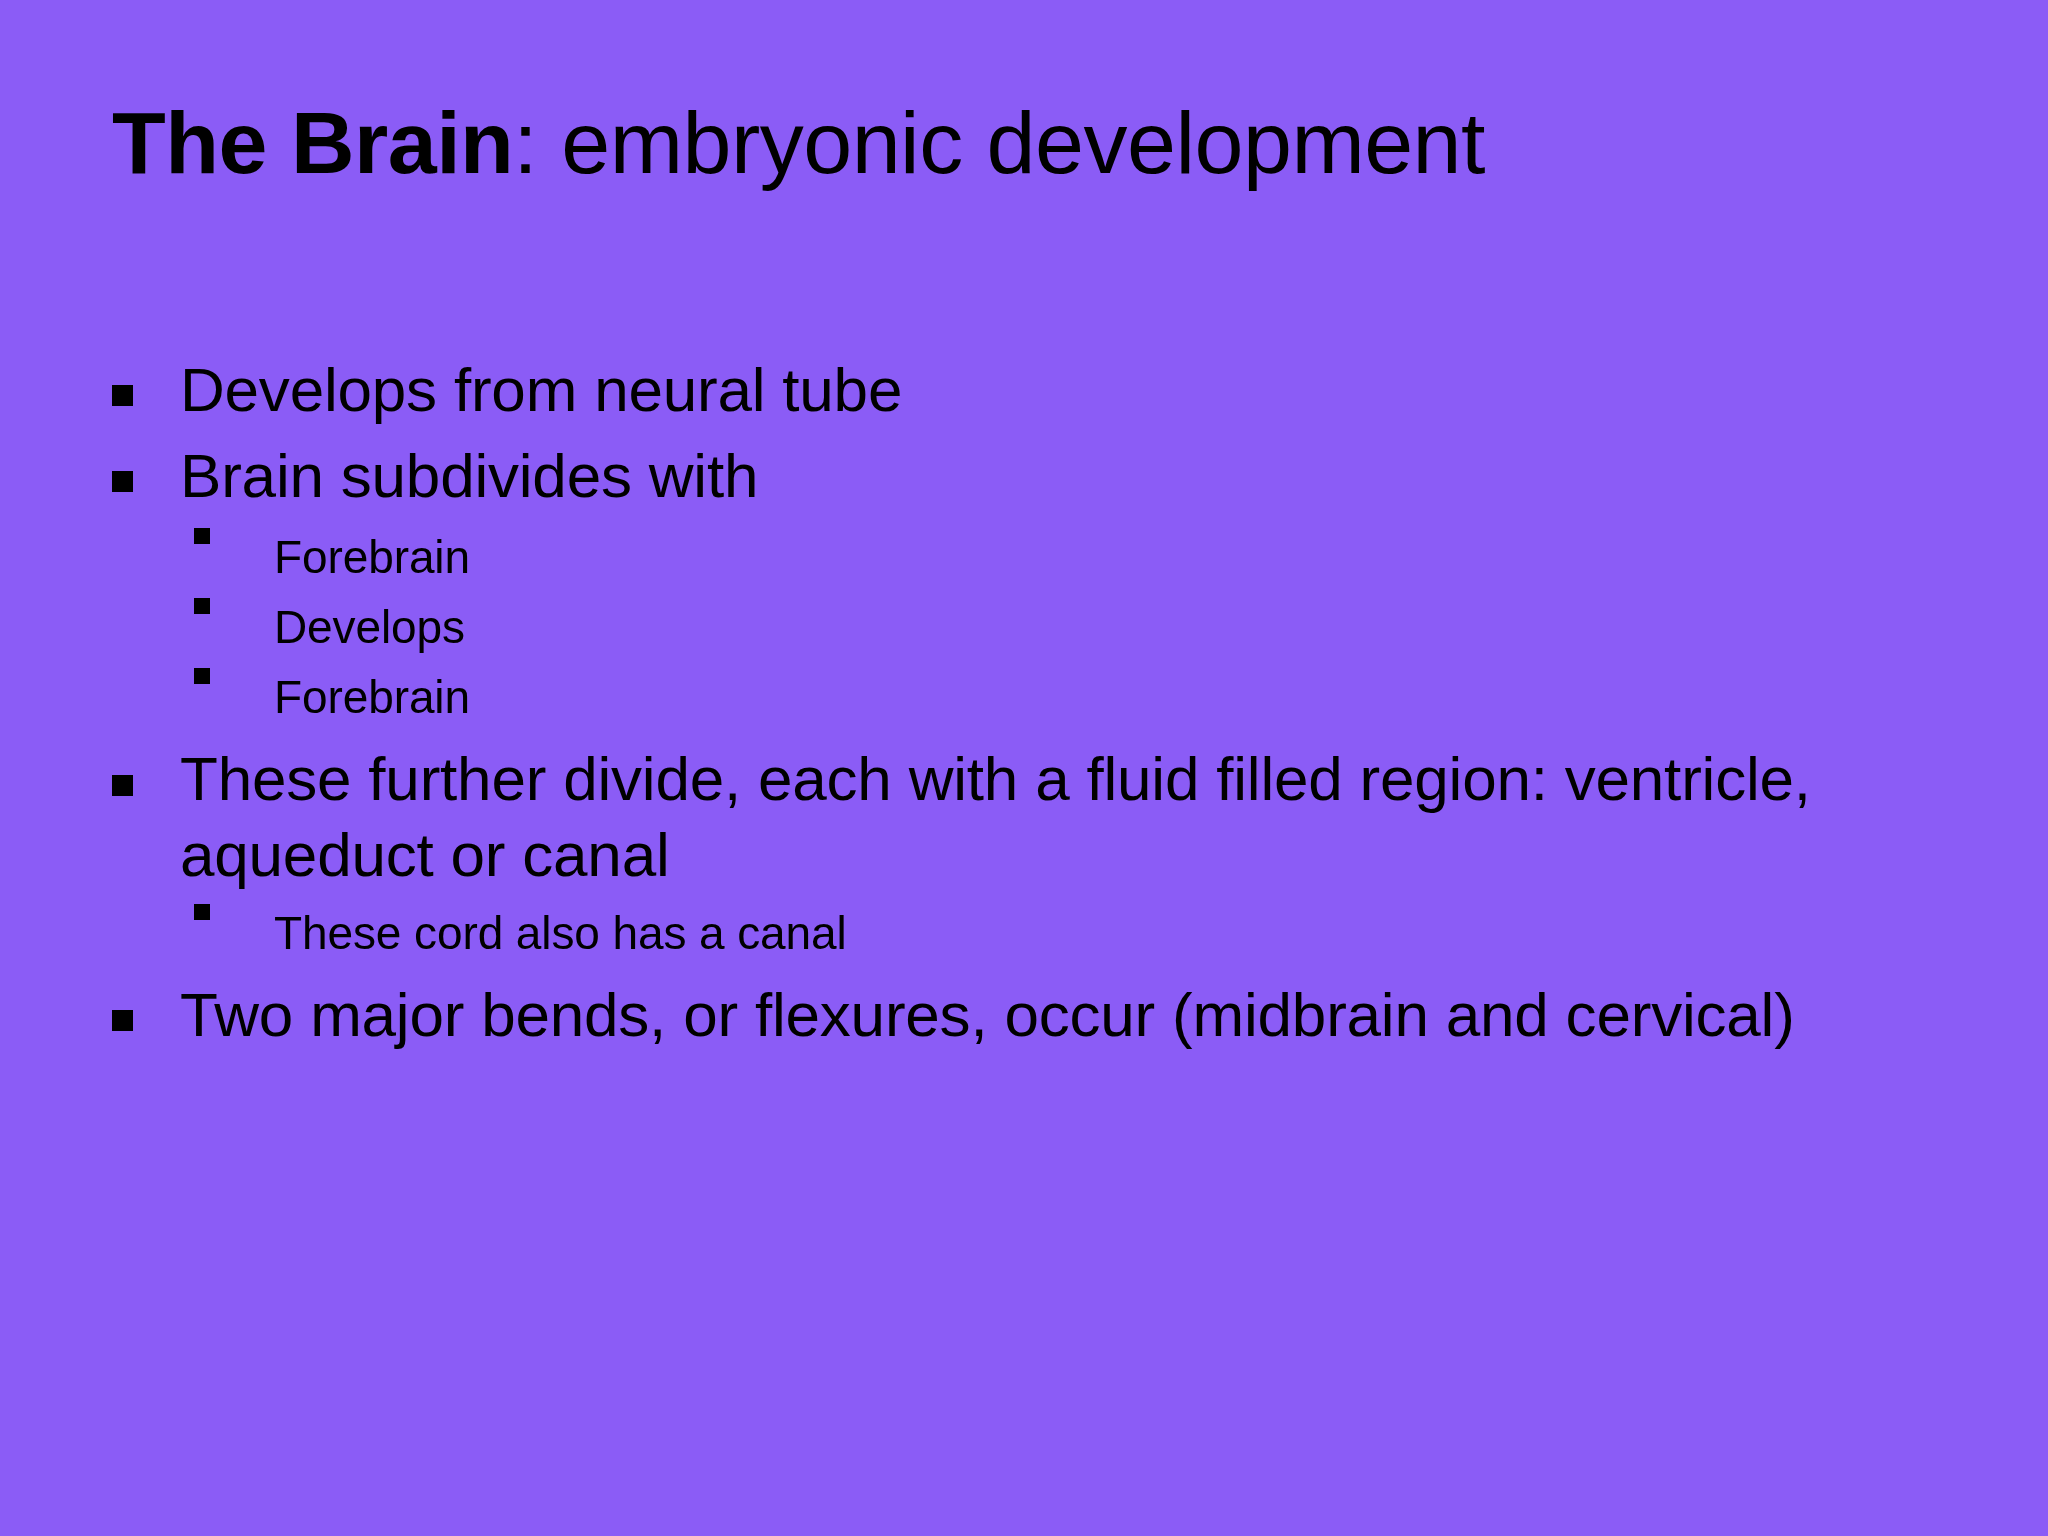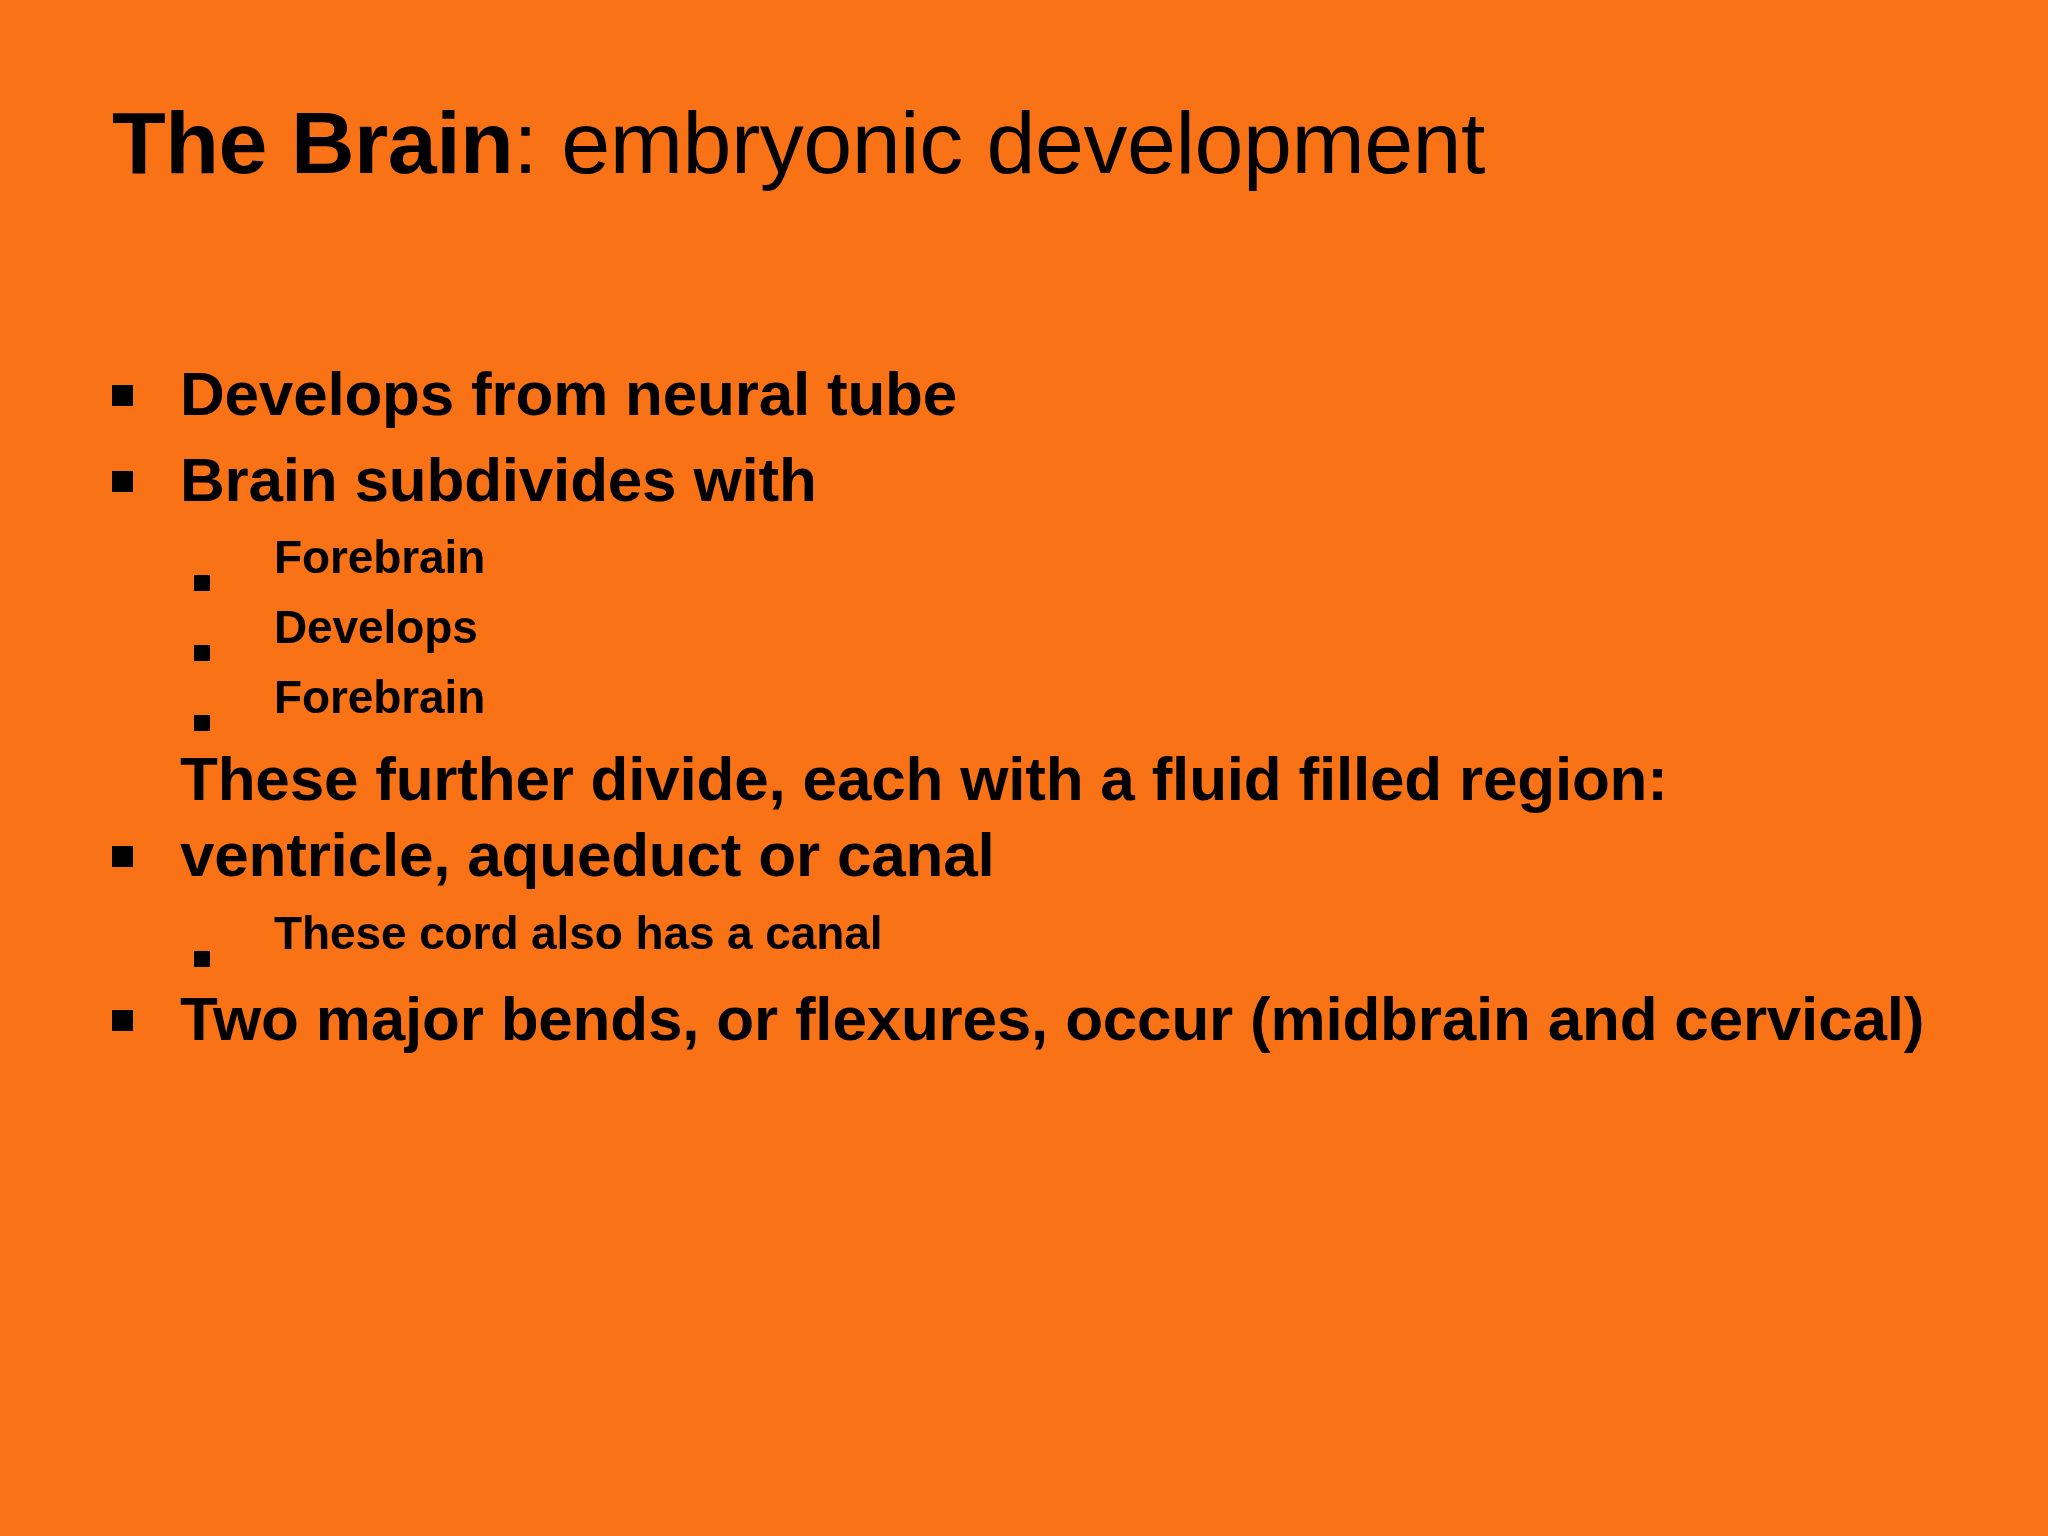--- a/index.html
+++ b/index.html
@@ -13,21 +13,21 @@
     overflow: hidden;
     font-family: "Liberation Sans", sans-serif;
     color: #000000;
     -webkit-font-smoothing: antialiased;
   }
 
   .slide {
     position: relative;
     width: 2048px;
     height: 1536px;
-    background: #f97316;
+    background: #8b5cf6;
     box-sizing: border-box;
   }
 
   
   .slide-title {
     position: absolute;
     left: 112px;
     top: 96px;
     width: 1860px;
     font-size: 88px;
@@ -43,22 +43,21 @@
   
   .body-list {
     position: absolute;
     left: 112px;
     top: 352px;
     width: 1830px;
   }
 
   .bullet-row {
     display: flex;
-    align-items: flex-end;
-    font-weight: bold;
+    align-items: flex-start;
   }
 
   
   .level-1 {
     margin-bottom: 6px;
   }
   .level-1 .marker {
     flex: 0 0 auto;
     width: 68px;
     font-size: 62px;

